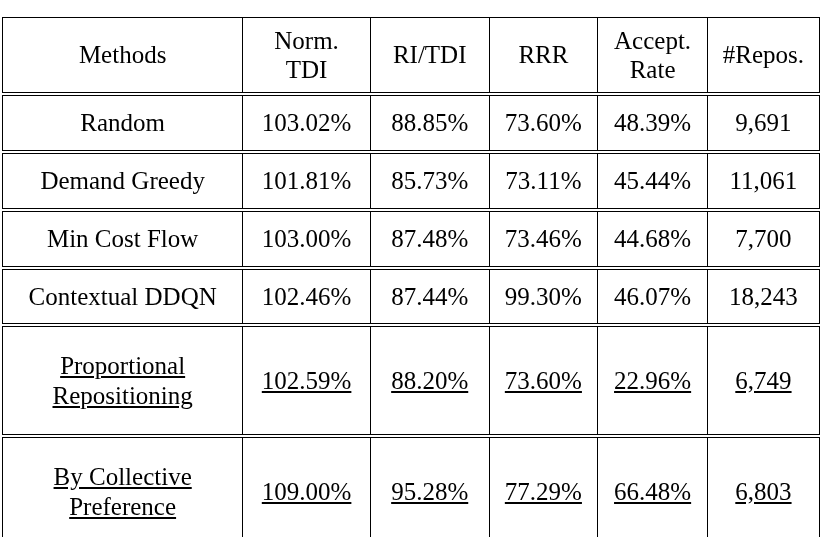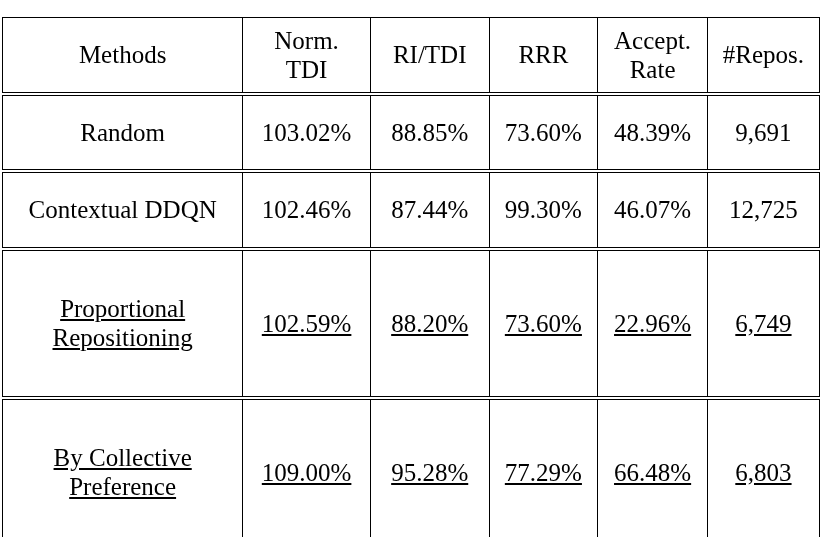--- a/index.html
+++ b/index.html
@@ -87,26 +87,42 @@
     <tbody>
         <tr class="single-row">
           <td class="method-cell">Random</td>
           <td class="value-cell">103.02%</td>
           <td class="value-cell">88.85%</td>
           <td class="value-cell">73.60%</td>
           <td class="value-cell">48.39%</td>
           <td class="value-cell">9,691</td>
         </tr>
         <tr class="single-row">
+          <td class="method-cell">Demand Greedy</td>
+          <td class="value-cell">101.81%</td>
+          <td class="value-cell">85.73%</td>
+          <td class="value-cell">73.11%</td>
+          <td class="value-cell">45.44%</td>
+          <td class="value-cell">11,061</td>
+        </tr>
+        <tr class="single-row">
+          <td class="method-cell">Min Cost Flow</td>
+          <td class="value-cell">103.00%</td>
+          <td class="value-cell">87.48%</td>
+          <td class="value-cell">73.46%</td>
+          <td class="value-cell">44.68%</td>
+          <td class="value-cell">7,700</td>
+        </tr>
+        <tr class="single-row">
           <td class="method-cell">Contextual DDQN</td>
           <td class="value-cell">102.46%</td>
           <td class="value-cell">87.44%</td>
           <td class="value-cell">99.30%</td>
           <td class="value-cell">46.07%</td>
-          <td class="value-cell">12,725</td>
+          <td class="value-cell">18,243</td>
         </tr>
         <tr class="double-row">
           <td class="method-cell">Proportional Repositioning</td>
           <td class="value-cell">102.59%</td>
           <td class="value-cell">88.20%</td>
           <td class="value-cell">73.60%</td>
           <td class="value-cell">22.96%</td>
           <td class="value-cell">6,749</td>
         </tr>
         <tr class="double-row">

